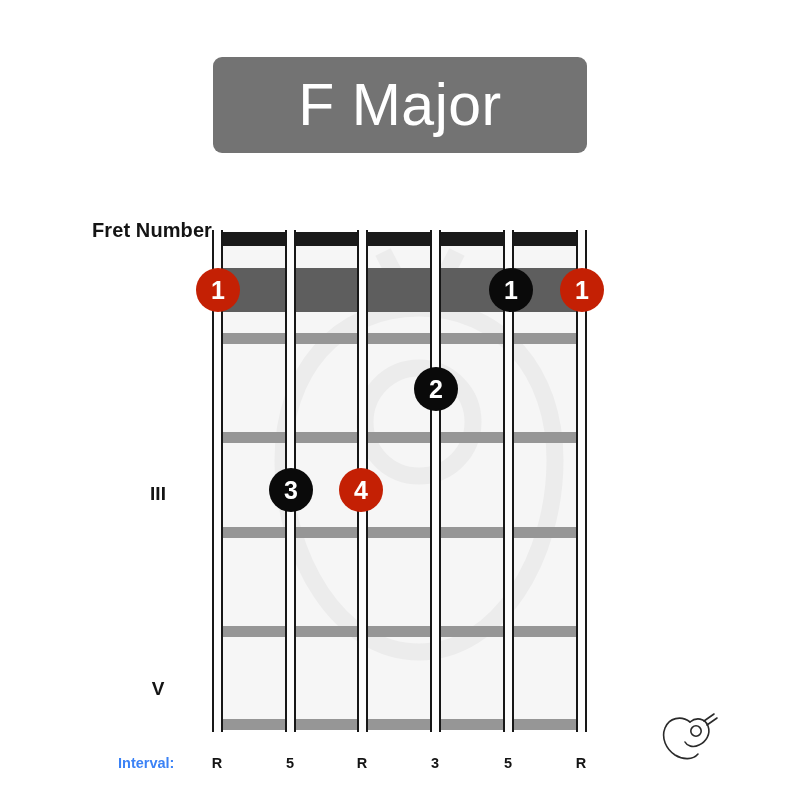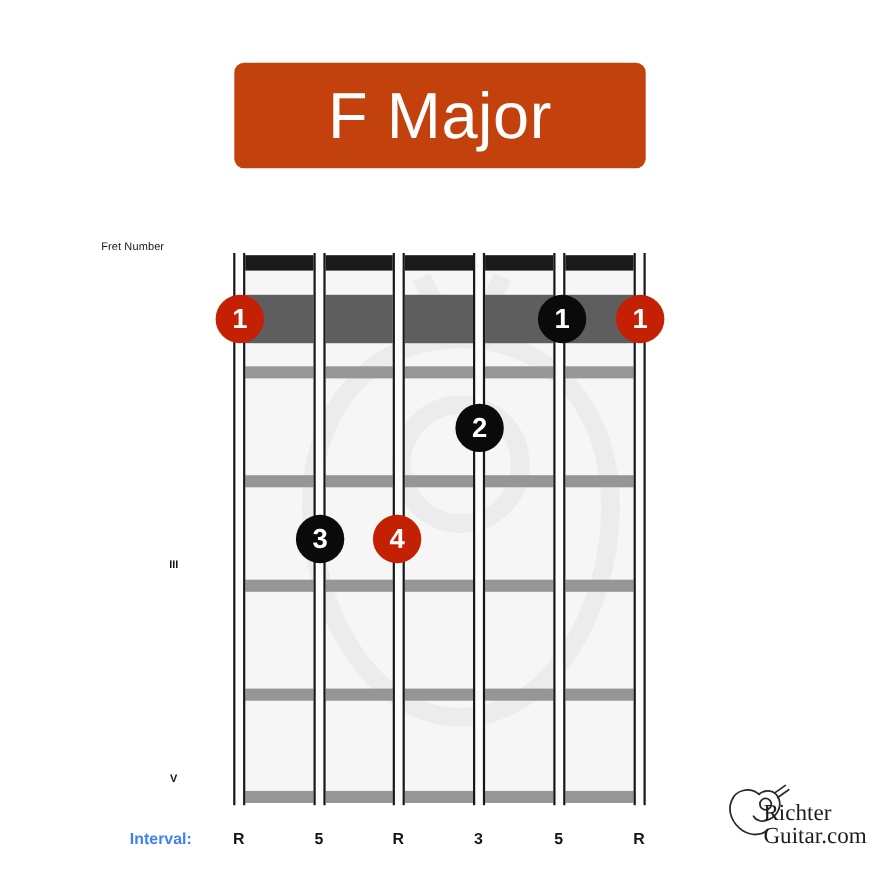--- a/index.html
+++ b/index.html
@@ -16,21 +16,21 @@
     -webkit-font-smoothing: antialiased;
   }
 
   
   #title-banner {
     position: absolute;
     left: 213px;
     top: 57px;
     width: 374px;
     height: 96px;
-    background: #c2410c;
+    background: #737373;
     border-radius: 9px;
     display: flex;
     align-items: center;
     justify-content: center;
   }
   #title-text {
     color: #ffffff;
     font-size: 59px;
     font-weight: 400;
     letter-spacing: 0.5px;
@@ -119,35 +119,34 @@
     line-height: 1;
   }
   .dot.red   { background: #C42004; }
   .dot.black { background: #0A0A0A; }
 
   
   #fret-number-label {
     position: absolute;
     left: 92px;
     top: 219px;
-    font-size: 10px;
-    font-weight: 400;
+    font-size: 20px;
+    font-weight: 700;
     color: #141414;
     letter-spacing: 0.1px;
     white-space: nowrap;
   }
   .position-marker {
     position: absolute;
-    font-size: 10px;
+    font-size: 19px;
     font-weight: 700;
     color: #141414;
     text-align: center;
     width: 40px;
     white-space: nowrap;
-    margin-top: 25px;
   }
   #interval-label {
     position: absolute;
     left: 118px;
     top: 755px;
     font-size: 14.5px;
     font-weight: 700;
     color: #3b82f6;
     white-space: nowrap;
   }
@@ -262,17 +261,13 @@
 <div id="logo">
   <svg id="logo-mark" viewBox="0 0 60 54" xmlns="http://www.w3.org/2000/svg">
     <g fill="none" stroke="#2A2A2A" stroke-width="1.6" stroke-linecap="round">
       <path d="M30 10 C 21 3, 9 6, 5 16 C 1 26, 6 37, 15 43 C 23 48, 33 48, 38 42"></path>
       <path d="M30 10 C 36 5, 45 6, 48 14 C 51 22, 46 30, 39 33 C 33 36, 27 34, 25 30"></path>
       <circle cx="36" cy="19" r="5.2"></circle>
       <path d="M44 9 L 54 2"></path>
       <path d="M47 13 L 57 6"></path>
     </g>
   </svg>
-  <div id="logo-text">
-    <span class="logo-line">Richter</span>
-    <span class="logo-line">Guitar.com</span>
-  </div>
 </div>
 
 </body></html>

